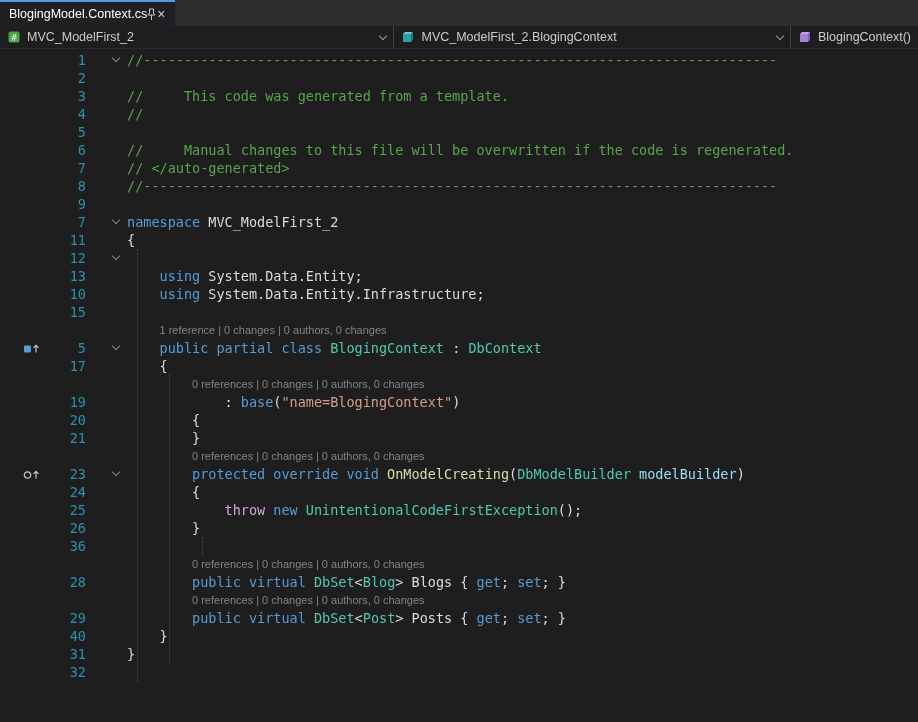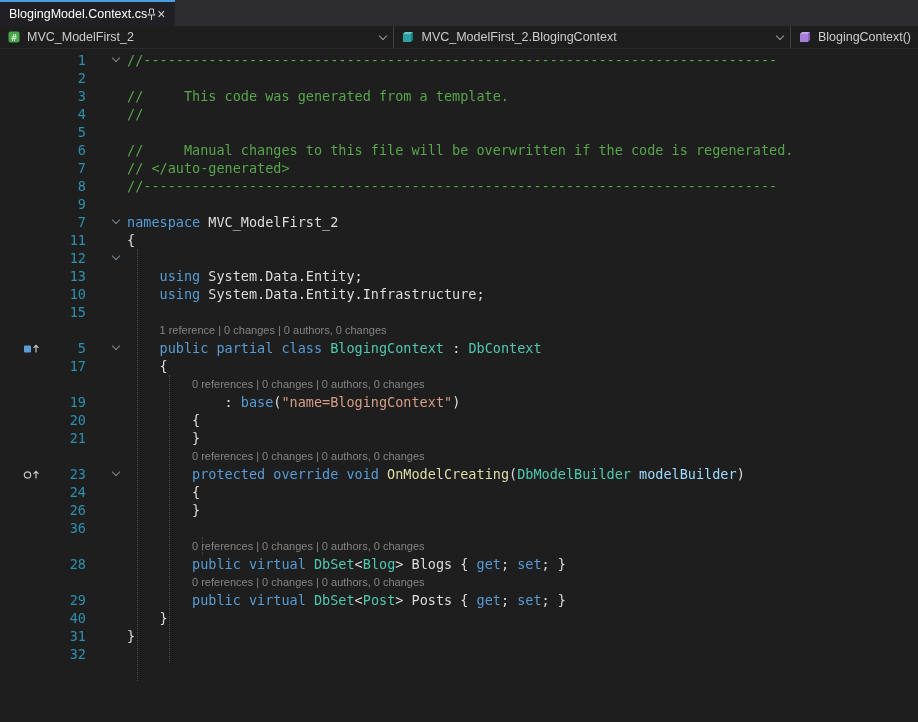--- a/index.html
+++ b/index.html
@@ -286,20 +286,27 @@
       </div>
       <div class="row">
         <span class="m-margin"></span>
         <span class="m-ln">24</span>
         <span class="m-gap"></span>
         <span class="m-fold"></span>
         <span class="m-code"><span class="tk-p">        {</span></span>
       </div>
       <div class="row">
         <span class="m-margin"></span>
+        <span class="m-ln">25</span>
+        <span class="m-gap"></span>
+        <span class="m-fold"></span>
+        <span class="m-code"><span class="tk-p">            </span><span class="tk-x">throw</span><span class="tk-k"> new</span><span class="tk-t"> UnintentionalCodeFirstException</span><span class="tk-p">();</span></span>
+      </div>
+      <div class="row">
+        <span class="m-margin"></span>
         <span class="m-ln">26</span>
         <span class="m-gap"></span>
         <span class="m-fold"></span>
         <span class="m-code"><span class="tk-p">        }</span></span>
       </div>
       <div class="row">
         <span class="m-margin"></span>
         <span class="m-ln">36</span>
         <span class="m-gap"></span>
         <span class="m-fold"></span>

